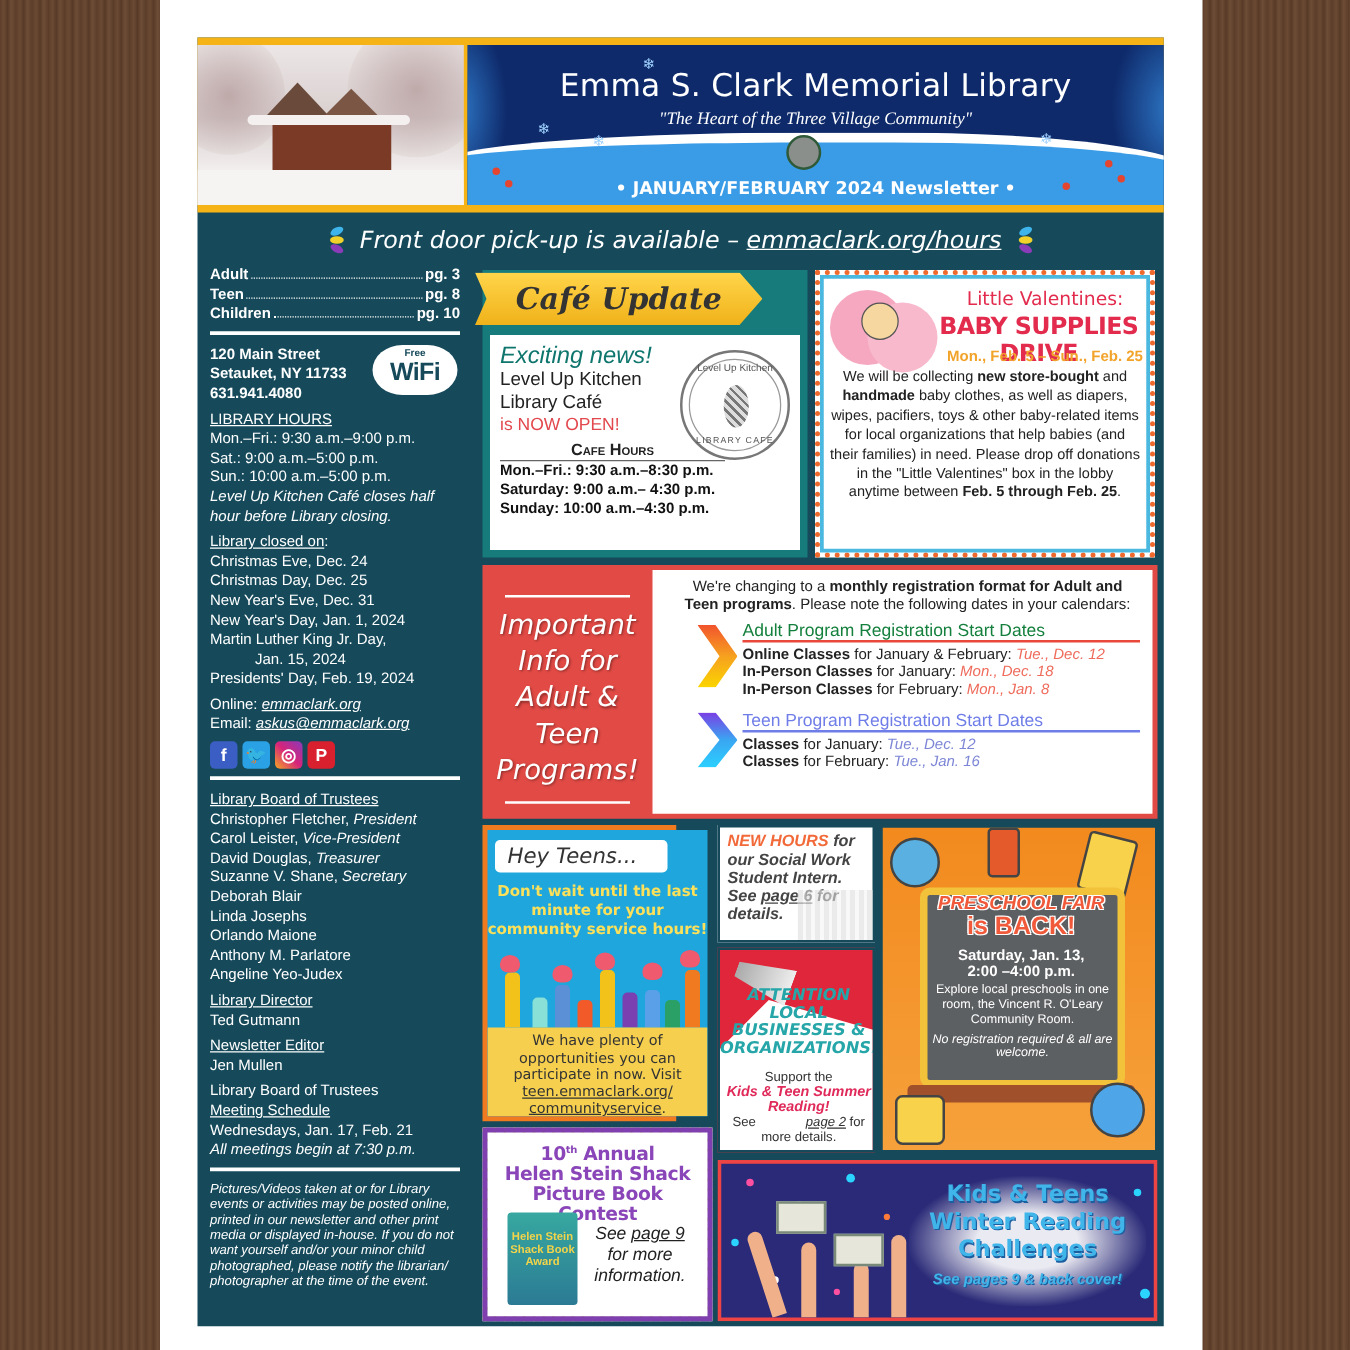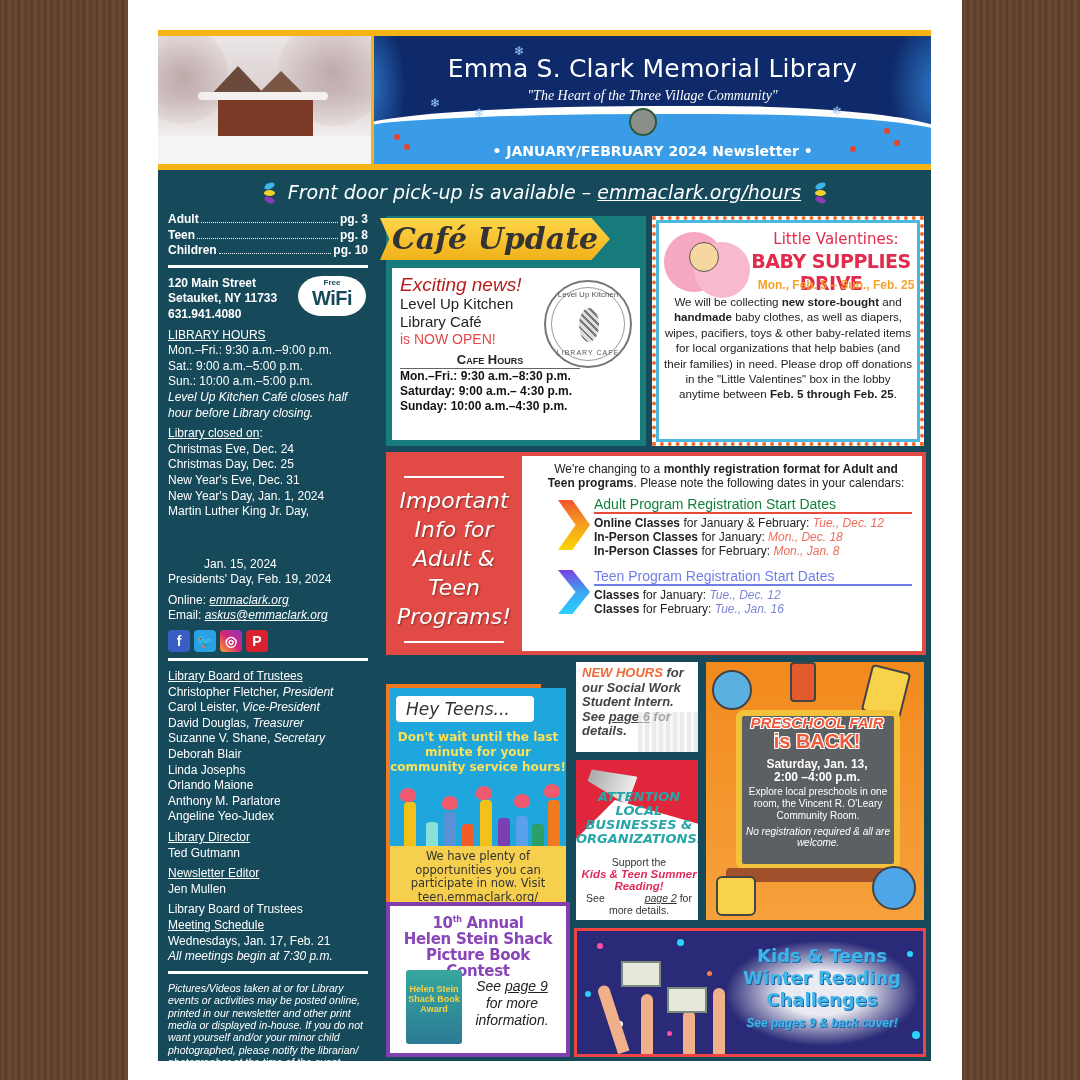--- a/index.html
+++ b/index.html
@@ -84,43 +84,43 @@
   .wifi {
     position: absolute; right: 2px; top: 0px; width: 68px; height: 40px;
     background: #ffffff; border-radius: 24px 24px 24px 24px / 20px 20px 20px 20px;
     color: #164a5b; text-align: center;
   }
   .wifi .free { font-size: 8px; line-height: 9px; margin-top: 2px; font-weight: bold; }
   .wifi .wf { font-size: 20px; font-weight: bold; line-height: 22px; letter-spacing: -0.5px; }
   .u { text-decoration: underline; }
   .it { font-style: italic; }
   .gap { height: 5px; }
-  .indent { padding-left: 36px; margin-top: 37px; }
+  .indent { padding-left: 36px; }
   .link { text-decoration: underline; font-style: italic; }
   .social { display: flex; gap: 4px; margin: 6px 0 4px 0; }
   .social span { width: 22px; height: 22px; border-radius: 4px; display: inline-block; color: #fff; font-weight: bold; text-align: center; line-height: 22px; font-size: 14px; }
   .disclaimer { font-style: italic; font-size: 10.5px; line-height: 12.4px; }
 
   
   .cafe {
     position: absolute; left: 228px; top: 186px; width: 260px; height: 230px;
     background: #177a7b;
   }
   .cafe-ribbon {
     position: absolute; left: -6px; top: 2px; width: 230px; height: 42px;
     background: linear-gradient(180deg, #ffd54a, #f0b21a);
     clip-path: polygon(0 0, 92% 0, 100% 50%, 92% 100%, 0 100%, 4% 50%);
-    color: #333333; font-family: "DejaVu Serif", serif; font-style: italic; font-size: 30px;
+    color: #333333; font-family: "DejaVu Serif", serif; font-style: italic; font-size: 24px;
     text-align: center; line-height: 42px; font-weight: bold;
   }
   .cafe-inner {
     position: absolute; left: 6px; top: 52px; width: 248px; height: 172px; background: #ffffff;
     padding: 6px 8px;
   }
-  .cafe-news { color: #b91c1c; font-style: italic; font-size: 19px; line-height: 21px; }
+  .cafe-news { color: #0f766e; font-style: italic; font-size: 19px; line-height: 21px; }
   .cafe-name { color: #222; font-size: 15px; line-height: 18px; }
   .cafe-open { color: #e2484d; font-size: 14px; line-height: 17px; }
   .cafe-logo {
     position: absolute; right: 8px; top: 12px; width: 88px; height: 88px; border-radius: 50%;
     border: 2px solid #777; color: #555; font-size: 8px; text-align: center;
   }
   .cafe-logo .ring { position: absolute; left: 5px; top: 5px; right: 5px; bottom: 5px; border: 1px solid #999; border-radius: 50%; }
   .cafe-logo .pine { position: absolute; left: 33px; top: 26px; width: 20px; height: 34px; border-radius: 50%; background: repeating-linear-gradient(45deg, #777 0 2px, #ddd 2px 5px); }
   .cafe-logo .t1 { position: absolute; top: 8px; left: 0; width: 100%; font-size: 8px; }
   .cafe-logo .t2 { position: absolute; bottom: 10px; left: 0; width: 100%; font-size: 7px; letter-spacing: 1px; }
@@ -166,21 +166,21 @@
   .sec-title { font-size: 14px; line-height: 16px; border-bottom: 2px solid; margin-bottom: 2px; }
   .sec-title.adult { color: #15803d; border-color: #e8493a; }
   .sec-title.teen { color: #6f7de8; border-color: #6f7de8; }
   .b { font-weight: bold; }
   .date-a { color: #ef6b5b; font-style: italic; }
   .date-t { color: #7d86d6; font-style: italic; }
 
   
   .teens {
     position: absolute; left: 228px; top: 630px; width: 155px; height: 237px;
-    background: #f07a1f; padding: 4px; margin-top: 24px;
+    background: #f07a1f; padding: 4px;
   }
   .teens-inner { position: absolute; left: 4px; top: 4px; width: 176px; height: 229px; background: #1fa6dd; overflow: hidden; }
   .teens-label { position: absolute; left: 6px; top: 8px; width: 138px; height: 26px; background: #ffffff; border-radius: 4px; font-size: 17px; color: #333; font-style: italic; line-height: 26px; padding-left: 10px; font-family: "DejaVu Sans", sans-serif; }
   .teens-msg { position: absolute; left: 0; top: 42px; width: 176px; text-align: center; color: #fbe05a; font-size: 12px; line-height: 15px; font-weight: bold; font-family: "DejaVu Sans", sans-serif; }
   .hands { position: absolute; left: 0; top: 96px; width: 176px; height: 62px; }
   .hand { position: absolute; bottom: 0; width: 12px; border-radius: 4px 4px 0 0; }
   .heart { position: absolute; width: 16px; height: 14px; background: #ef5a6f; border-radius: 50% 50% 40% 40%; }
   .teens-yellow { position: absolute; left: 0; top: 158px; width: 176px; height: 71px; background: #f6cf4f; color: #333; text-align: center; font-size: 11.5px; line-height: 13.5px; padding-top: 4px; font-family: "DejaVu Sans", sans-serif; }
   .teens-yellow .lnk { text-decoration: underline; }
 

